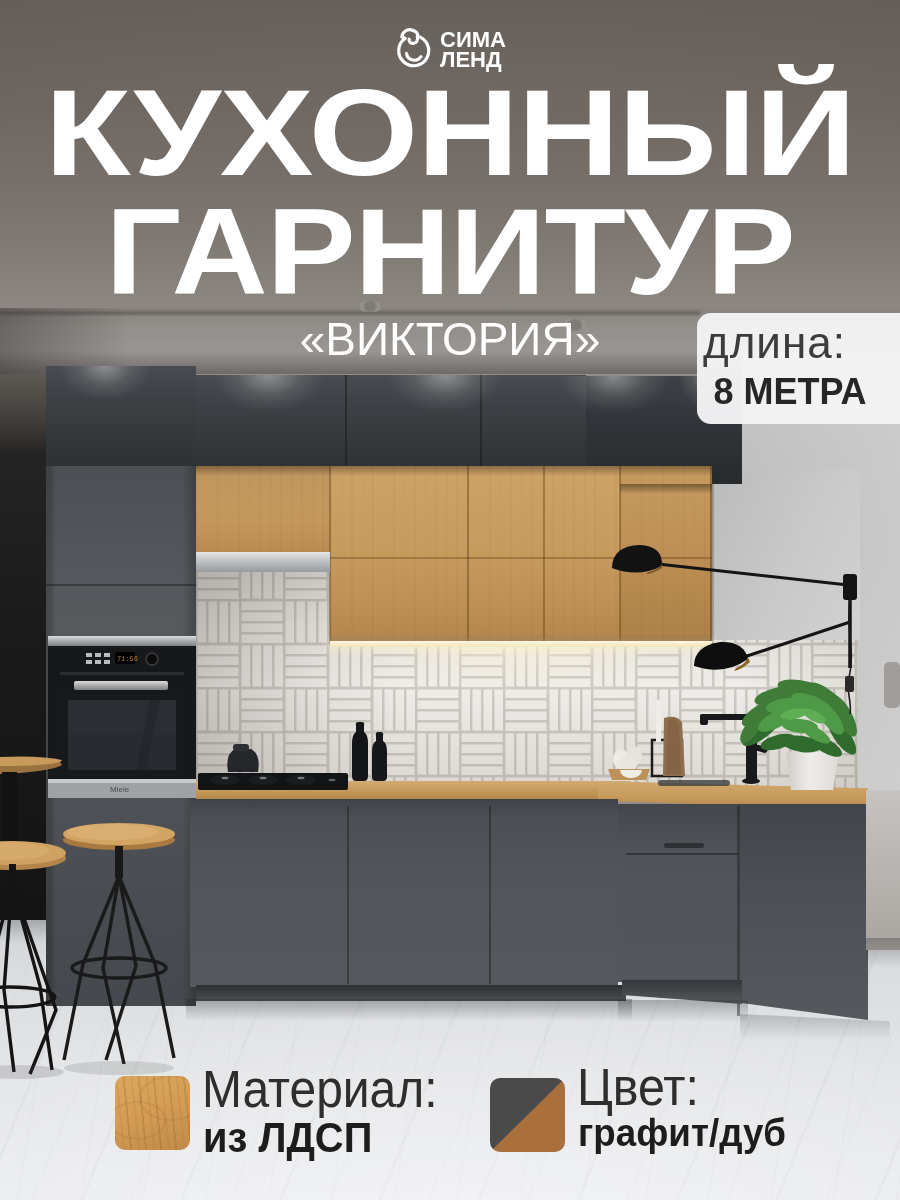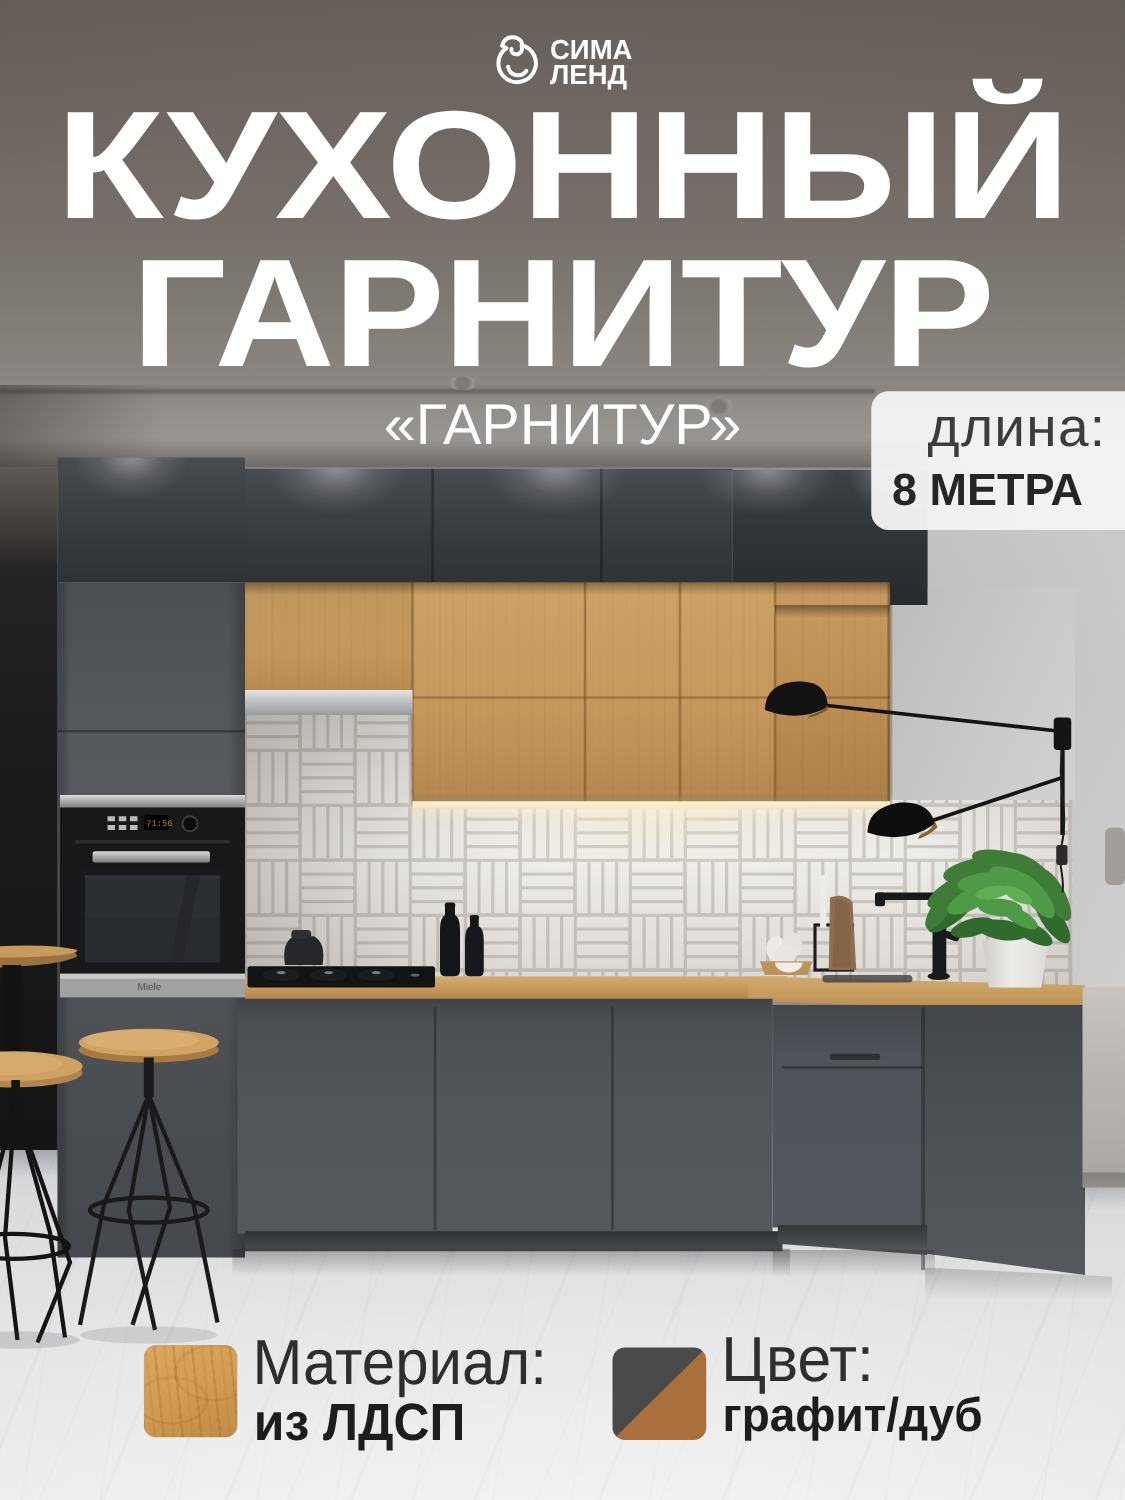--- a/index.html
+++ b/index.html
@@ -96,21 +96,21 @@
   
   #logo{left:396px;top:26px;width:180px;height:48px;}
   .title{left:0;width:900px;text-align:center;color:#fff;font-weight:700;
     font-size:123px;letter-spacing:-1px;line-height:1;}
   #t1{top:71px;transform:scaleX(1.145);}
   #t2{top:190px;transform:scaleX(1.084);}
   #sub{left:0;top:312px;width:900px;text-align:center;color:#fff;
     font-size:46px;font-weight:400;letter-spacing:0px;}
   #card{left:697px;top:313px;width:203px;height:111px;background:rgba(243,243,244,.97);
     border-radius:14px 0 0 14px;}
-  #card .l1{position:absolute;left:6px;top:8px;width:182px;text-align:right;font-size:44px;color:#3c3c3c;letter-spacing:1px;line-height:1;}
+  #card .l1{position:absolute;left:6px;top:8px;width:182px;text-align:left;font-size:44px;color:#3c3c3c;letter-spacing:1px;line-height:1;}
   #card .l2{position:absolute;left:2px;top:61px;width:182px;text-align:center;font-size:36px;font-weight:700;color:#262626;line-height:1;}
   
   .sq{width:75px;height:74px;border-radius:10px;}
   #sq1{left:115px;top:1076px;background:
     radial-gradient(60% 40% at 30% 60%, rgba(0,0,0,0) 58%, rgba(150,95,35,.16) 60% 64%, rgba(0,0,0,0) 66%),
     radial-gradient(70% 50% at 75% 30%, rgba(0,0,0,0) 55%, rgba(150,95,35,.14) 57% 61%, rgba(0,0,0,0) 63%),
     repeating-linear-gradient(84deg, rgba(140,85,30,.22) 0 2px, rgba(0,0,0,0) 2px 8px, rgba(170,110,45,.16) 8px 10px, rgba(0,0,0,0) 10px 15px),
     linear-gradient(160deg,#dca75f 0%,#d29c55 50%,#c08b47 100%);}
   #sq2{left:490px;top:1078px;background:linear-gradient(to bottom right,#4a4a4b 0 49.5%,#a96f3d 50.5% 100%);}
   .cap1{color:#2e2e2e;font-size:51px;font-weight:400;line-height:1;}
@@ -378,21 +378,21 @@
       <path d="M21.5 10.2 A 15 15 0 1 1 9.0 12.5"></path>
       <path d="M9.0 12.5 L 5.8 10.6 C 6.6 6.2 10.5 3.2 15.0 3.8 C 19.3 4.4 22.3 7.2 21.5 10.2"></path>
       <path d="M21.3 10.5 C 22.6 14.2 20.2 17.6 16.7 17.4 C 14.1 17.2 12.6 15.3 13.2 13.2"></path>
       <path d="M10.5 27.5 a 8 8 0 0 0 14.5 3.2"></path>
     </g>
     <text x="44" y="21" fill="#fff" font-family="Liberation Sans" font-size="22" font-weight="700">СИМА</text>
     <text x="44" y="41" fill="#fff" font-family="Liberation Sans" font-size="22" font-weight="700">ЛЕНД</text>
   </svg>
   <div class="abs title" id="t1">КУХОННЫЙ</div>
   <div class="abs title" id="t2">ГАРНИТУР</div>
-  <div class="abs" id="sub">«ГАРНИТУР»</div>
+  <div class="abs" id="sub">«ВИКТОРИЯ»</div>
   <div class="abs" id="card">
     <div class="l1">длина:</div>
     <div class="l2">8 МЕТРА</div>
   </div>
 
   <div class="abs sq" id="sq1"></div>
   <div class="abs sq" id="sq2"></div>
   <div class="abs cap1" id="m1">Материал:</div>
   <div class="abs cap2" id="m2">из ЛДСП</div>
   <div class="abs cap1" id="c1">Цвет:</div>

